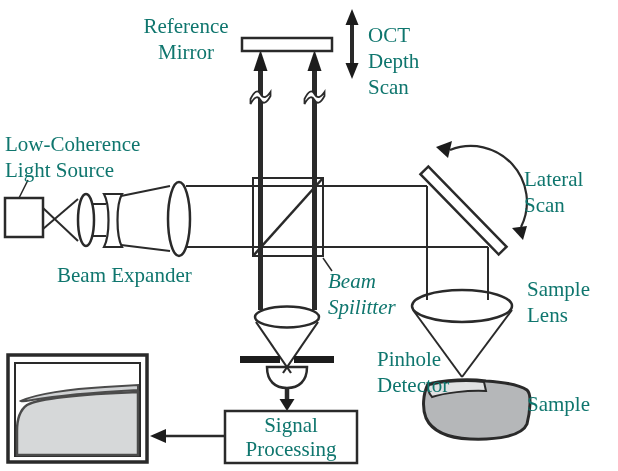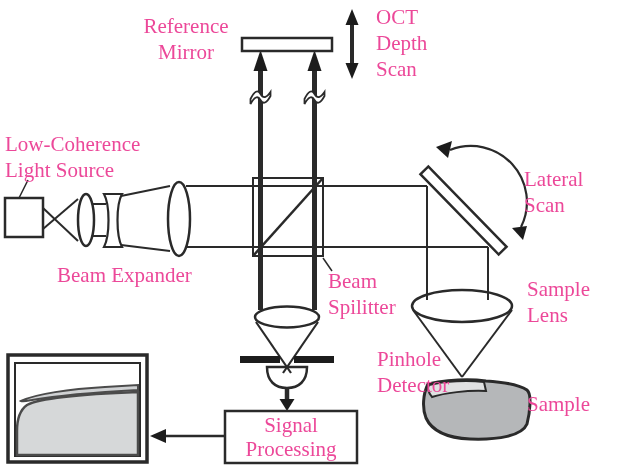--- a/index.html
+++ b/index.html
@@ -2,21 +2,21 @@
 <html><head>
 <meta charset="utf-8">
 <style>
   html,body { margin:0; padding:0; background:#ffffff; }
   .canvas {
     position:relative; width:618px; height:471px; background:#ffffff;
     font-family:"Liberation Serif", serif; overflow:hidden;
   }
   .canvas svg { position:absolute; left:0; top:0; }
   .label {
-    position:absolute; font-size:21px; line-height:26px; color:#ec4899;
+    position:absolute; font-size:21px; line-height:26px; color:#0f766e;
     white-space:pre-line; z-index:2;
   }
   .label.center { text-align:center; }
   .label.boxed {
     display:flex; align-items:center; justify-content:center;
     text-align:center; line-height:24px;
   }
   .stroke { stroke:#2a2a2a; fill:none; }
   .fillw  { fill:#ffffff; }
   .solid  { fill:#1c1c1c; stroke:none; }
@@ -118,30 +118,30 @@
       <rect class="stroke fillw" stroke-width="3.5" x="8" y="355" width="139" height="107"></rect>
       <rect class="stroke fillw" stroke-width="2" x="15" y="363" width="125" height="93"></rect>
       <path d="M17,455 L17,431 C17,419 20,410 27,405 C42,397 85,394 138,392 L138,455 Z" fill="#d6d8d9" stroke="#4b4b4b" stroke-width="2.5"></path>
       <path d="M21,401 C35,394 70,389 105,387 L138,385 L138,390 C100,392 55,396 32,400 C27,401 23,402 21,401 Z" fill="#cfd1d3" stroke="#4b4b4b" stroke-width="2"></path>
     </g>
   </svg>
 
   <div class="label center" style="left:130px; top:13px; width:112px;">Reference
 Mirror</div>
 
-  <div class="label" style="left:368px; top:4px;margin-left:8px;">OCT
+  <div class="label" style="left:368px; top:22px;">OCT
 Depth
 Scan</div>
 
   <div class="label" style="left:5px; top:131px;">Low-Coherence
 Light Source</div>
 
   <div class="label" style="left:38px; top:262px;margin-left:19px;">Beam Expander</div>
 
-  <div class="label" style="left:328px; top:268px;">Beam
+  <div class="label" style="left:328px; top:268px;font-style:italic;">Beam
 Spilitter</div>
 
   <div class="label" style="left:524px; top:166px;">Lateral
 Scan</div>
 
   <div class="label" style="left:527px; top:276px;">Sample
 Lens</div>
 
   <div class="label" style="left:527px; top:391px;">Sample</div>
 

